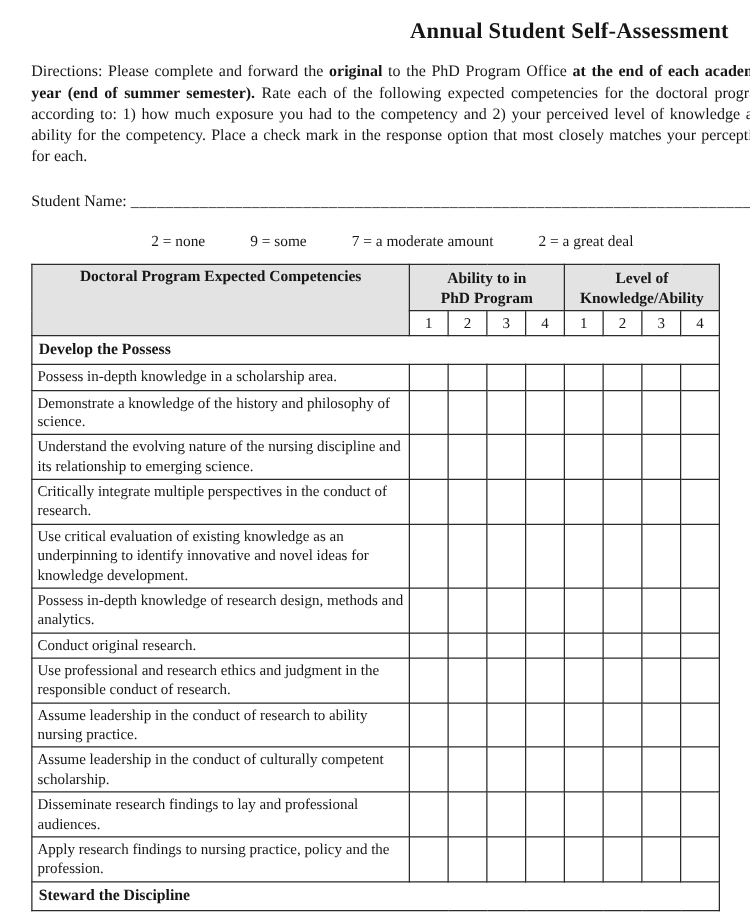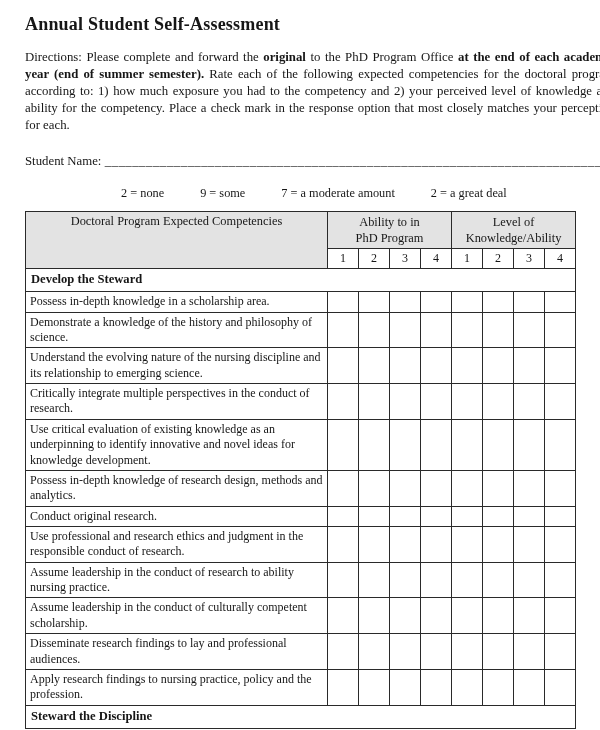--- a/index.html
+++ b/index.html
@@ -14,21 +14,21 @@
   .page {
     width: 618px;
     box-sizing: border-box;
     padding: 10px 0 0 25px;
   }
   .title {
     width: 558px;
     margin: 4px 0 14px 0;
     font-size: 18px;
     font-weight: bold;
-    text-align: left;
+    text-align: right;
     letter-spacing: 0.2px;
   }
   .directions {
     width: 590px;
     margin: 0;
     font-size: 12.8px;
     line-height: 1.33;
     text-align: justify;
   }
   .student-row {
@@ -53,21 +53,21 @@
     table-layout: fixed;
   }
   table.assessment th,
   table.assessment td {
     border: 1px solid #2a2a2a;
     vertical-align: top;
     padding: 2px 4px;
   }
   th.hdr {
     background: #e3e3e3;
-    font-weight: normal;
+    font-weight: bold;
     font-size: 12.4px;
     text-align: center;
     vertical-align: middle;
     padding: 6px 4px;
     margin-top: 12px;
   }
   th.hdr .hl { display: block; line-height: 1.3; }
   th.num {
     font-weight: normal;
     text-align: center;
@@ -138,21 +138,21 @@
         <th class="num">3</th>
         <th class="num">4</th>
         <th class="num">1</th>
         <th class="num">2</th>
         <th class="num">3</th>
         <th class="num">4</th>
       </tr>
     </thead>
     <tbody>
         <tr class="sect">
-          <td colspan="9">Develop the Steward</td>
+          <td colspan="9">Develop the Possess</td>
         </tr>
         <tr>
           <td class="comp">Possess in-depth knowledge in a scholarship area.</td>
           <td class="resp"></td>
           <td class="resp"></td>
           <td class="resp"></td>
           <td class="resp"></td>
           <td class="resp"></td>
           <td class="resp"></td>
           <td class="resp"></td>

